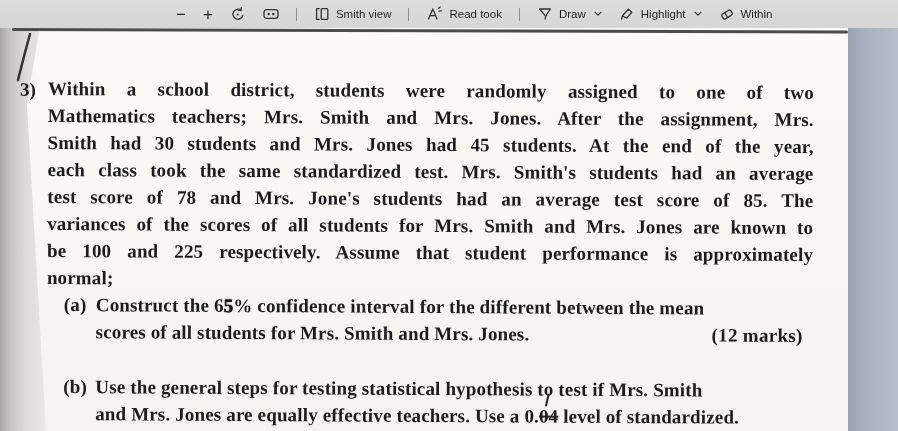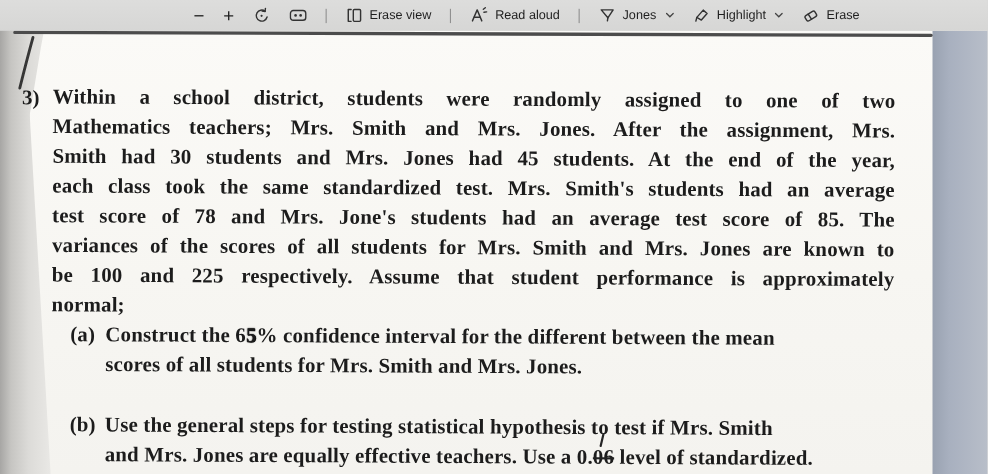--- a/index.html
+++ b/index.html
@@ -110,47 +110,47 @@
 
   <span class="tb-divider"></span>
 
   <button class="tb-btn">
     <span class="icon">
       <svg width="16" height="16" viewBox="0 0 16 16" fill="none" stroke="#333" stroke-width="1.3" stroke-linecap="round" stroke-linejoin="round">
         <path d="M5.2 2.6 H2.6 V13.4 H5.2"></path>
         <rect x="7.2" y="2.6" width="6.6" height="10.8" rx="1"></rect>
       </svg>
     </span>
-    <span>Erase view</span>
+    <span>Smith view</span>
   </button>
 
   <span class="tb-divider"></span>
 
   <button class="tb-btn">
     <span class="icon">
       <svg width="17" height="16" viewBox="0 0 17 16" fill="none" stroke="#333" stroke-width="1.3" stroke-linecap="round" stroke-linejoin="round">
         <path d="M2.5 13 L6.8 3 L11 13"></path>
         <line x1="4.1" y1="9.6" x2="9.4" y2="9.6"></line>
         <path d="M12.4 2.4 L14.2 1"></path>
         <path d="M13 5.2 L15.4 4.8"></path>
       </svg>
     </span>
-    <span>Read aloud</span>
+    <span>Read took</span>
   </button>
 
   <span class="tb-divider"></span>
 
   <button class="tb-btn">
     <span class="icon">
       <svg width="16" height="16" viewBox="0 0 16 16" fill="none" stroke="#333" stroke-width="1.3" stroke-linecap="round" stroke-linejoin="round">
         <path d="M2.6 3 H13.4 L8.6 10.2 Z"></path>
         <line x1="8.6" y1="10.2" x2="8.2" y2="13"></line>
       </svg>
     </span>
-    <span>Jones</span>
+    <span>Draw</span>
     <span class="icon chev">
       <svg width="8" height="6" viewBox="0 0 8 6" fill="none" stroke="#444" stroke-width="1.2" stroke-linecap="round">
         <path d="M1 1.3 L4 4.2 L7 1.3"></path>
       </svg>
     </span>
   </button>
 
   <button class="tb-btn">
     <span class="icon">
       <svg width="16" height="16" viewBox="0 0 16 16" fill="none" stroke="#333" stroke-width="1.3" stroke-linecap="round" stroke-linejoin="round">
@@ -168,21 +168,21 @@
 
   <button class="tb-btn">
     <span class="icon">
       <svg width="16" height="16" viewBox="0 0 16 16" fill="none" stroke="#333" stroke-width="1.3" stroke-linecap="round" stroke-linejoin="round">
         <g transform="rotate(-32 8 8.5)">
           <rect x="2.8" y="5.8" width="10.4" height="5.6" rx="1.6"></rect>
           <line x1="7" y1="5.8" x2="7" y2="11.4"></line>
         </g>
       </svg>
     </span>
-    <span>Erase</span>
+    <span>Within</span>
   </button>
 </div>
 
 <div class="doc">
 
   <div class="right-strip"></div>
 
   <div class="page"></div>
 
   <div class="top-edge"></div>
@@ -202,22 +202,23 @@
       <div class="pline">variances of the scores of all students for Mrs. Smith and Mrs. Jones are known to</div>
       <div class="pline">be 100 and 225 respectively. Assume that student performance is approximately</div>
       <div class="pline last">normal;</div>
     </div>
 
     <div class="item item-a">
       <span class="ilabel">(a)</span>
       <div><span>Construct the 6</span><span class="scribble">5</span><span>% confidence interval for the different between the mean</span></div>
       <div class="aline2">
         <span>scores of all students for Mrs. Smith and Mrs. Jones.</span>
+        <span class="marks">(12 marks)</span>
       </div>
     </div>
 
     <div class="item item-b">
       <span class="ilabel">(b)</span>
       <div>Use the general steps for testing statistical hypothesis to test if Mrs. Smith</div>
-      <div><span>and Mrs. Jones are equally effective teachers. Use a 0.</span><span class="strikewrap"><span class="strike">06</span><span class="hand-mark"></span></span><span> level of standardized.</span></div>
+      <div><span>and Mrs. Jones are equally effective teachers. Use a 0.</span><span class="strikewrap"><span class="strike">04</span><span class="hand-mark"></span></span><span> level of standardized.</span></div>
     </div>
   </div>
 </div>
 
 </body></html>

